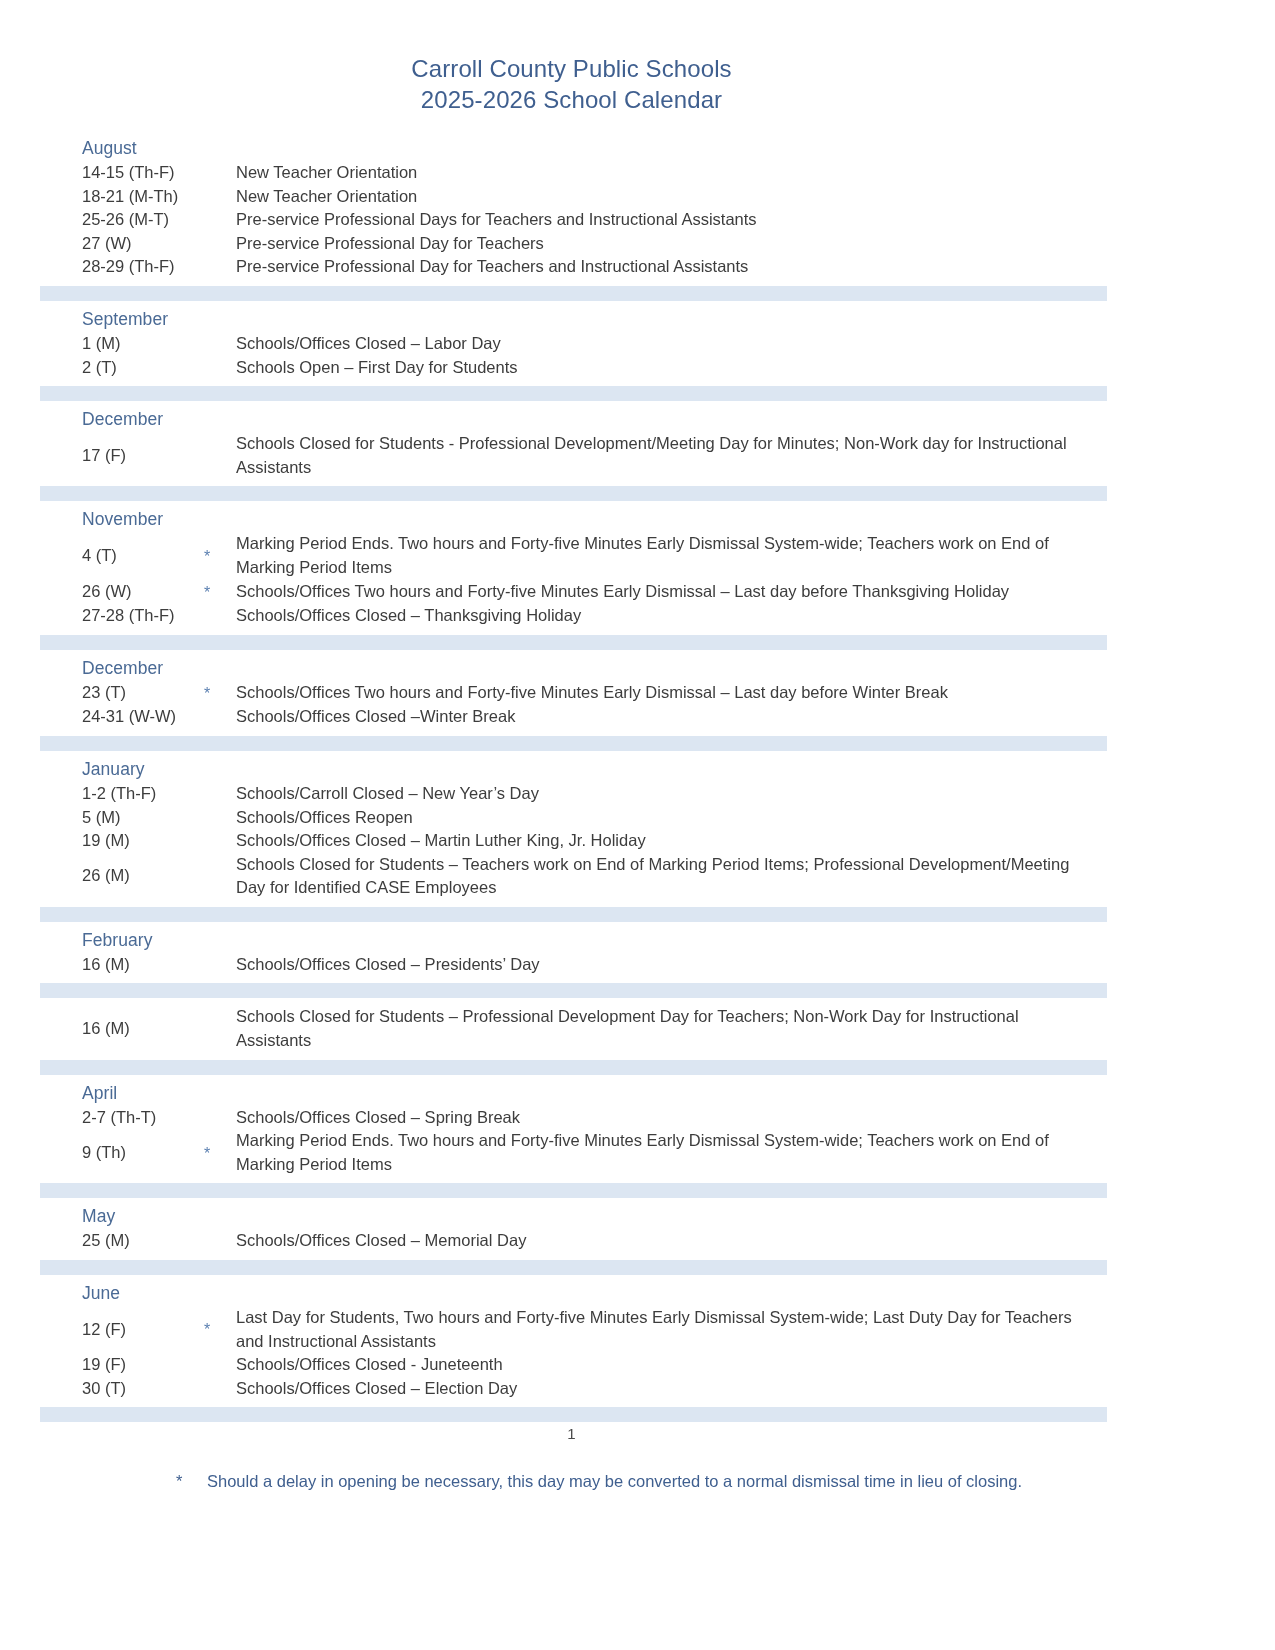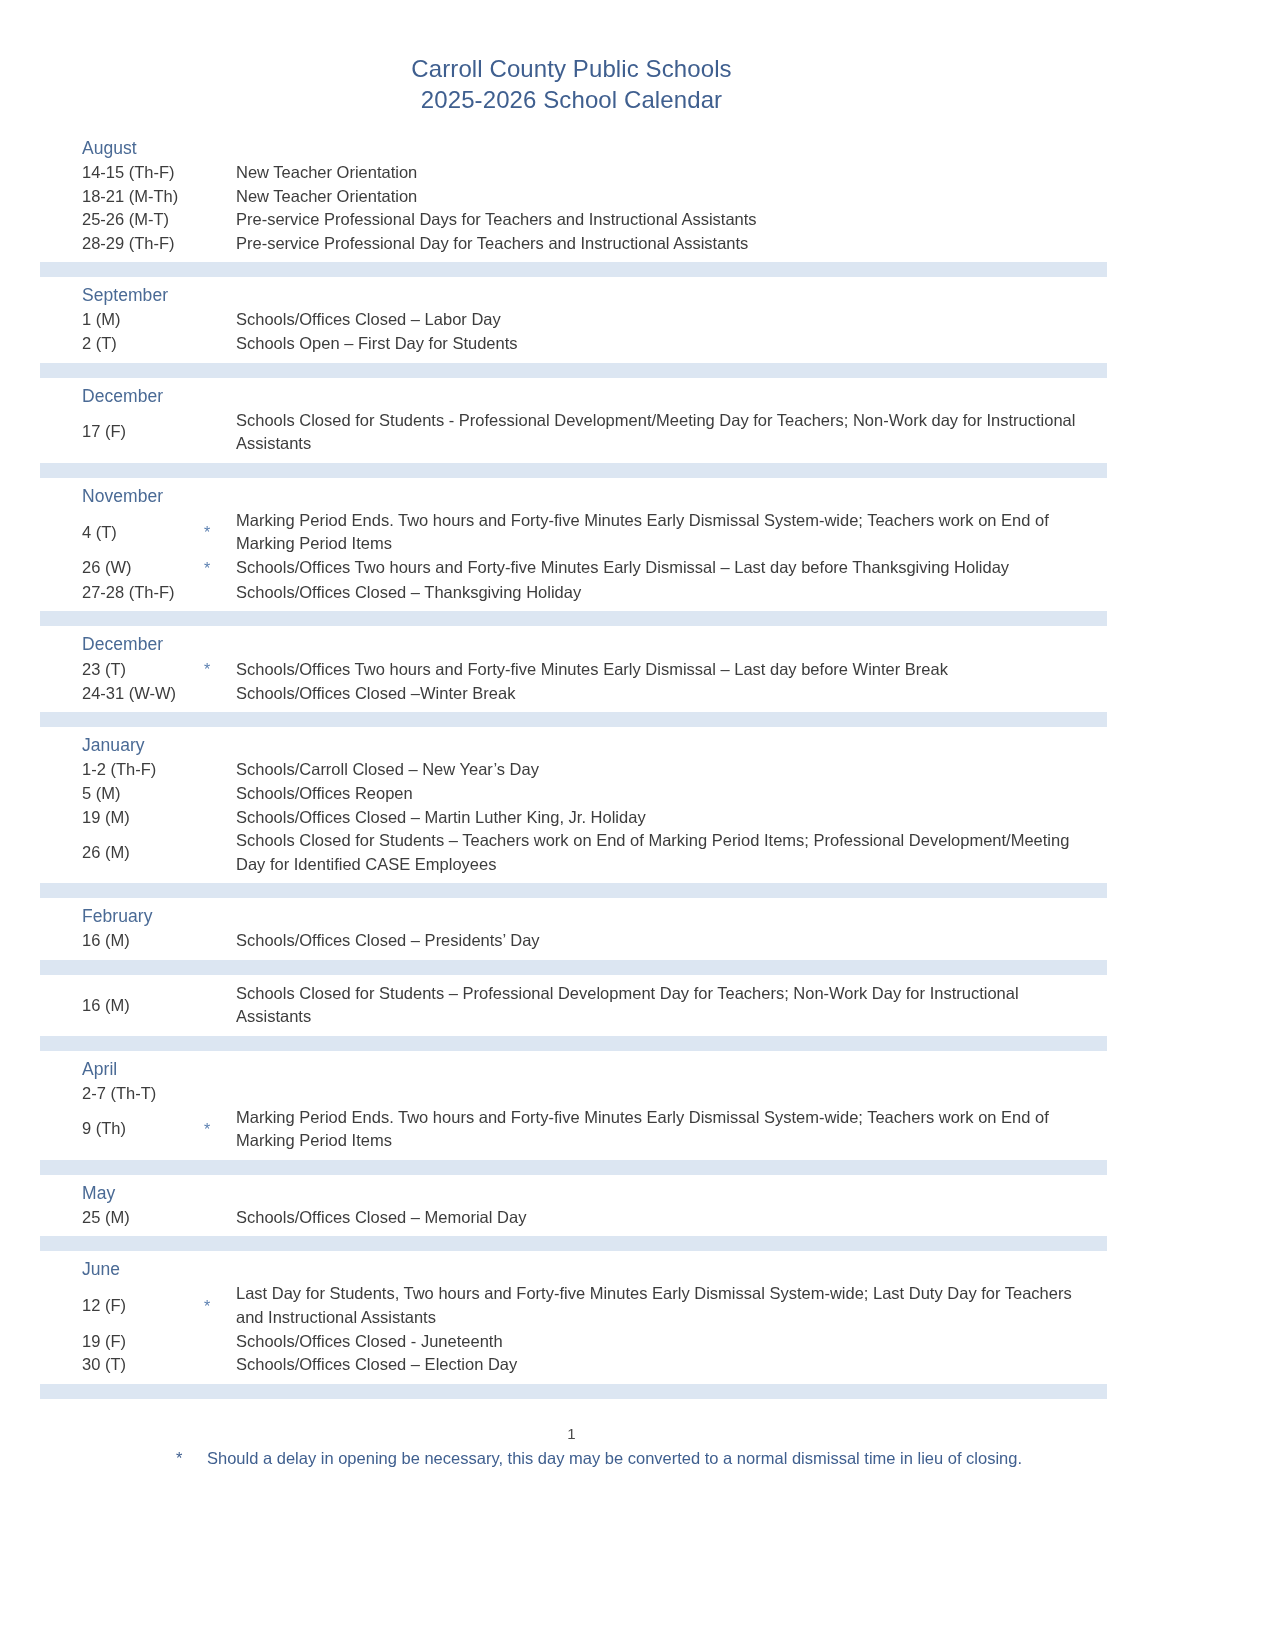--- a/index.html
+++ b/index.html
@@ -147,20 +147,25 @@
           <span class="entry-date">18-21 (M-Th)</span>
           <span class="entry-star"></span>
           <span class="entry-desc">New Teacher Orientation</span>
         </div>
         <div class="entry">
           <span class="entry-date">25-26 (M-T)</span>
           <span class="entry-star"></span>
           <span class="entry-desc">Pre-service Professional Days for Teachers and Instructional Assistants</span>
         </div>
         <div class="entry">
+          <span class="entry-date">27 (W)</span>
+          <span class="entry-star"></span>
+          <span class="entry-desc">Pre-service Professional Day for Teachers</span>
+        </div>
+        <div class="entry">
           <span class="entry-date">28-29 (Th-F)</span>
           <span class="entry-star"></span>
           <span class="entry-desc">Pre-service Professional Day for Teachers and Instructional Assistants</span>
         </div>
       </div>
       <div class="sep"></div>
       <div class="month-block">
         <div class="month-name">September</div>
         <div class="entry">
           <span class="entry-date">1 (M)</span>
@@ -172,21 +177,21 @@
           <span class="entry-star"></span>
           <span class="entry-desc">Schools Open – First Day for Students</span>
         </div>
       </div>
       <div class="sep"></div>
       <div class="month-block">
         <div class="month-name">December</div>
         <div class="entry">
           <span class="entry-date">17 (F)</span>
           <span class="entry-star"></span>
-          <span class="entry-desc">Schools Closed for Students - Professional Development/Meeting Day for Teachers; Non-Work day for Instructional Assistants</span>
+          <span class="entry-desc">Schools Closed for Students - Professional Development/Meeting Day for Minutes; Non-Work day for Instructional Assistants</span>
         </div>
       </div>
       <div class="sep"></div>
       <div class="month-block">
         <div class="month-name">November</div>
         <div class="entry">
           <span class="entry-date">4 (T)</span>
           <span class="entry-star">*</span>
           <span class="entry-desc">Marking Period Ends. Two hours and Forty-five Minutes Early Dismissal System-wide; Teachers work on End of Marking Period Items</span>
         </div>
@@ -255,20 +260,21 @@
           <span class="entry-star"></span>
           <span class="entry-desc">Schools Closed for Students – Professional Development Day for Teachers; Non-Work Day for Instructional Assistants</span>
         </div>
       </div>
       <div class="sep"></div>
       <div class="month-block">
         <div class="month-name">April</div>
         <div class="entry">
           <span class="entry-date">2-7 (Th-T)</span>
           <span class="entry-star"></span>
+          <span class="entry-desc">Schools/Offices Closed – Spring Break</span>
         </div>
         <div class="entry">
           <span class="entry-date">9 (Th)</span>
           <span class="entry-star">*</span>
           <span class="entry-desc">Marking Period Ends. Two hours and Forty-five Minutes Early Dismissal System-wide; Teachers work on End of Marking Period Items</span>
         </div>
       </div>
       <div class="sep"></div>
       <div class="month-block">
         <div class="month-name">May</div>

